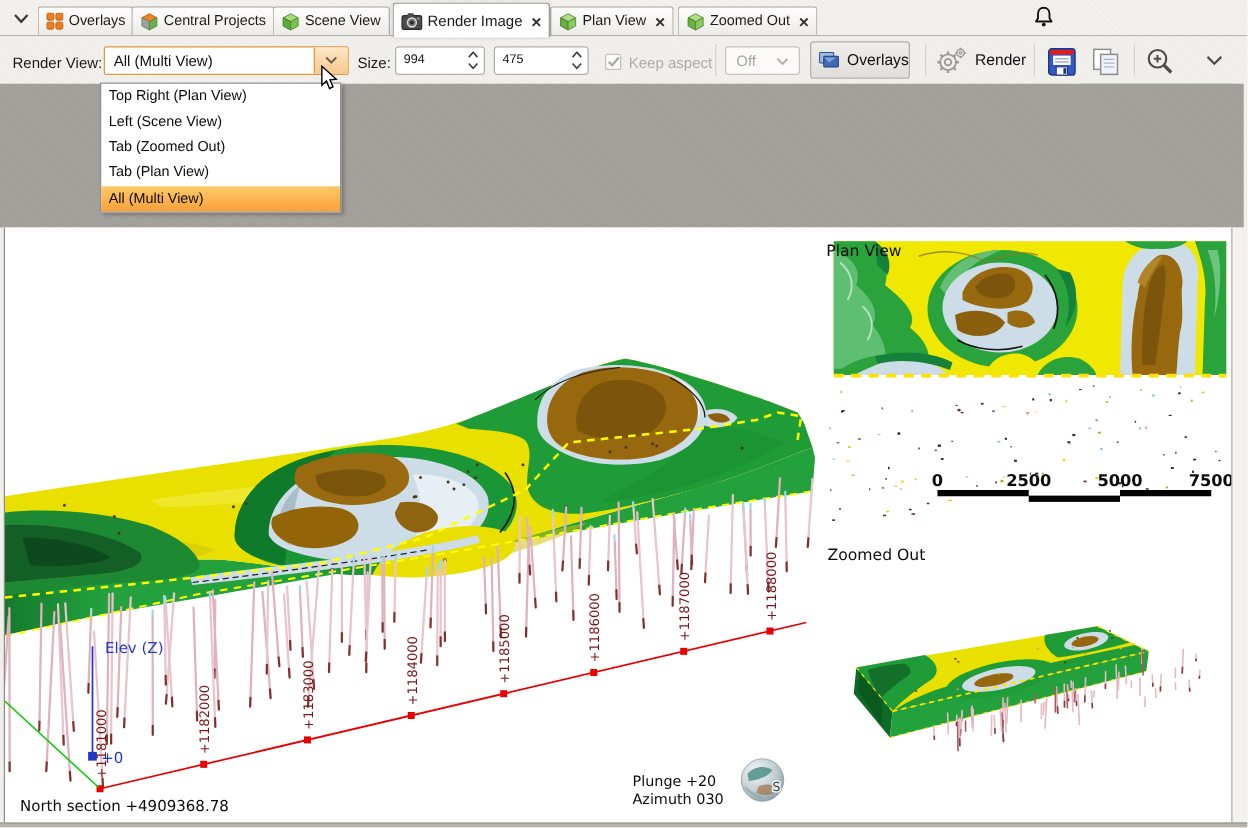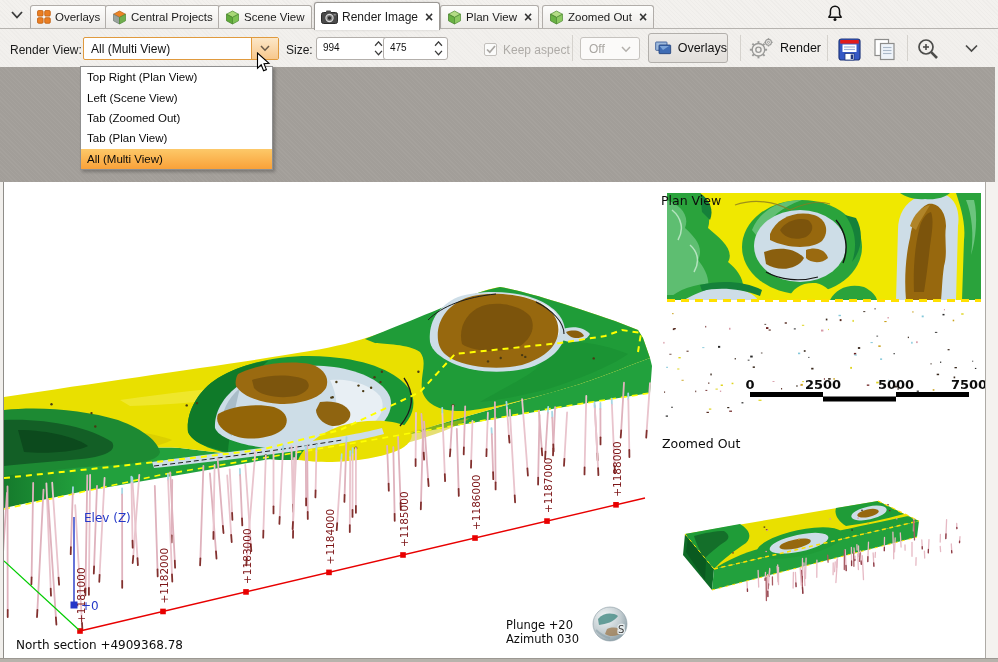--- a/index.html
+++ b/index.html
@@ -171,21 +171,21 @@
     <span class="val">994</span>
     <span class="btns">
       <svg width="9" height="6" viewBox="0 0 10 7">
           <polyline points="1,5.5 5,1 9,5.5" fill="none" stroke="#3c3c3c" stroke-width="1.5"></polyline>
         </svg>
       <svg width="9" height="6" viewBox="0 0 10 7">
           <polyline points="1,1 5,5.5 9,1" fill="none" stroke="#3c3c3c" stroke-width="1.5"></polyline>
         </svg>
     </span>
   </div>
-  <div class="spin" style="left:383px;width:65px">
+  <div class="spin" style="left:395px;width:76px">
     <span class="val">475</span>
     <span class="btns">
       <svg width="9" height="6" viewBox="0 0 10 7">
           <polyline points="1,5.5 5,1 9,5.5" fill="none" stroke="#3c3c3c" stroke-width="1.5"></polyline>
         </svg>
       <svg width="9" height="6" viewBox="0 0 10 7">
           <polyline points="1,1 5,5.5 9,1" fill="none" stroke="#3c3c3c" stroke-width="1.5"></polyline>
         </svg>
     </span>
   </div>

